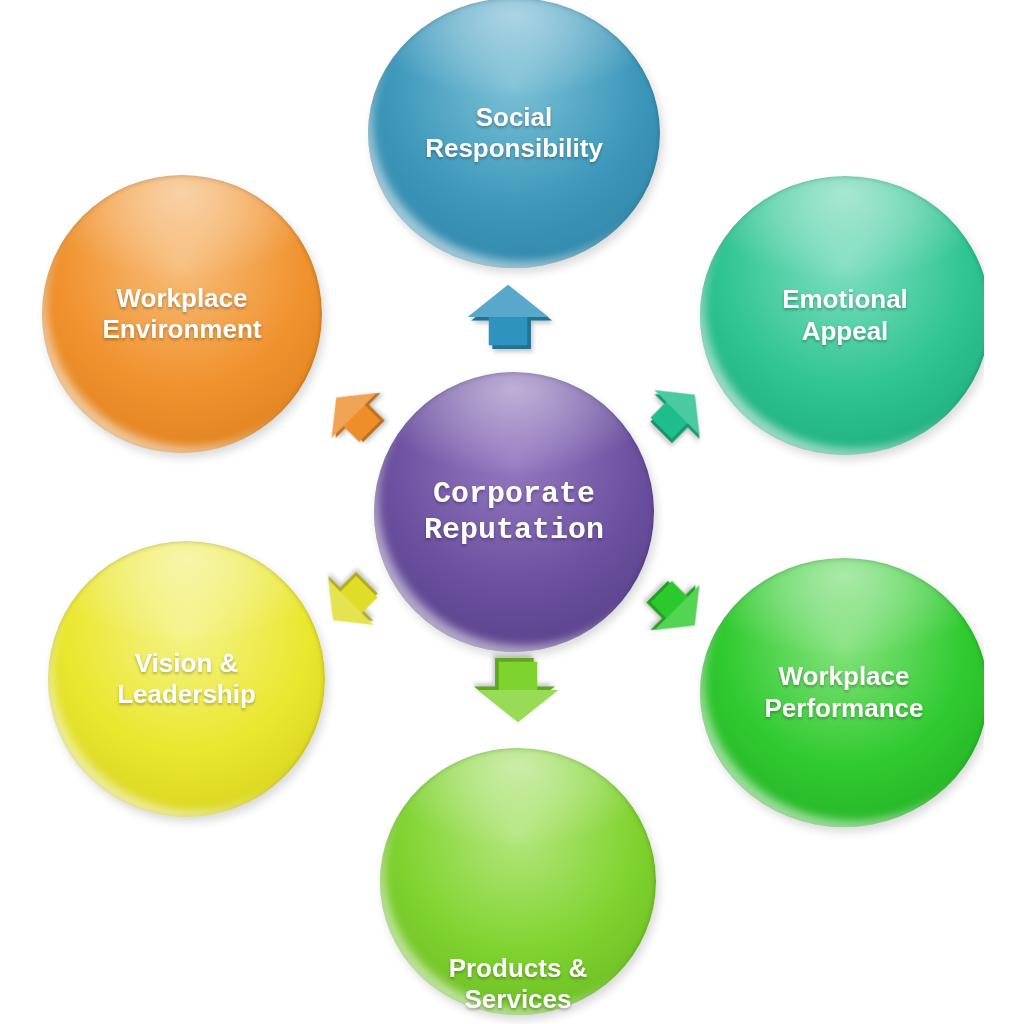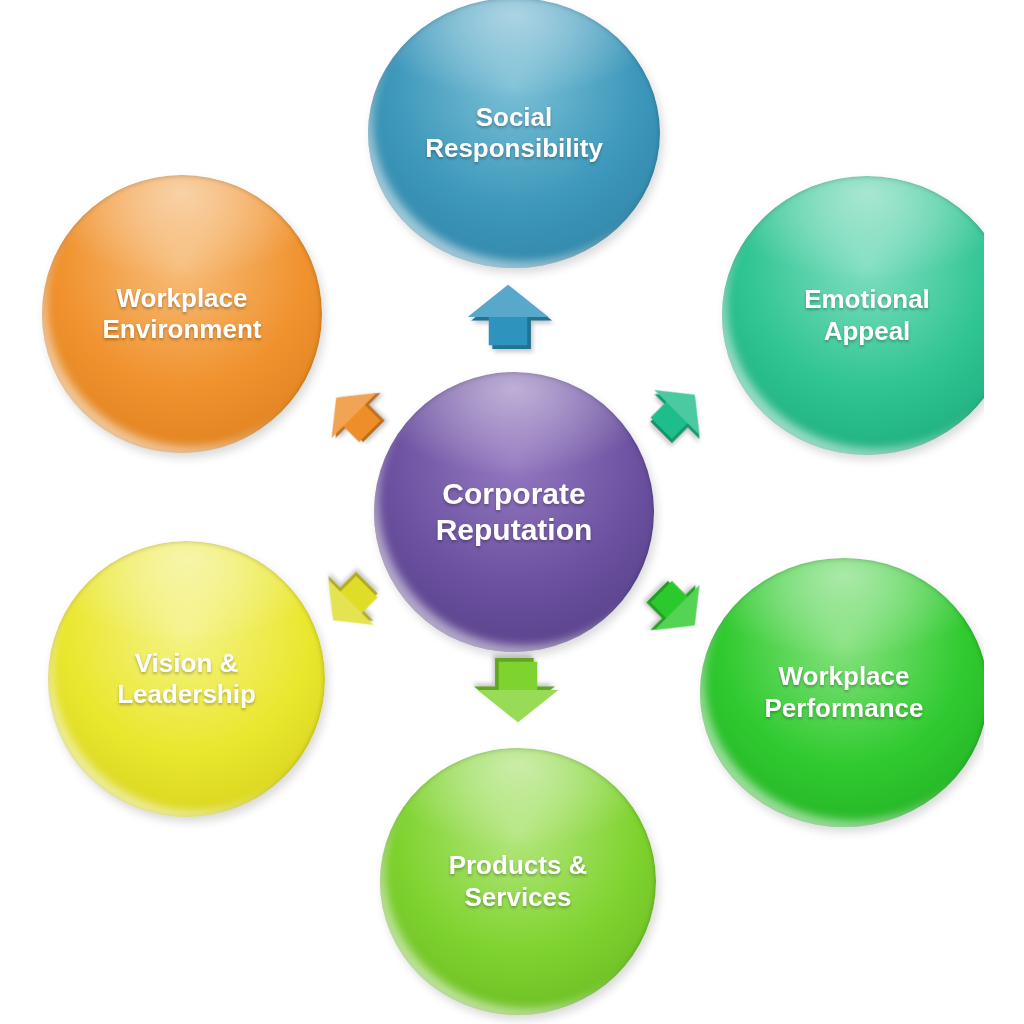--- a/index.html
+++ b/index.html
@@ -19,27 +19,27 @@
       inset 10px -12px 10px -6px rgba(255,255,255,.55),
       inset 0 0 5px rgba(0,0,0,.25),
       3px 5px 10px rgba(0,0,0,.15);
   }
   .node .label{
     white-space:pre-line;line-height:1.2;
     text-shadow:0 2px 3px rgba(0,0,0,.28);
     padding:0 18px;
   }
   .sat .label{font-size:26px;}
-  .hub .label{font-size:30px;}
+  .hub .label{font-size:30px;font-family:Liberation Mono, monospace;}
   .n-social    {left:368px; top:-2px;  width:292px; height:270px;}
   .n-workplace {left:42px;  top:175px; width:280px; height:278px;}
-  .n-emotional {left:722px; top:176px; width:290px; height:279px;justify-content:center;}
+  .n-emotional {left:700px; top:176px; width:290px; height:279px;justify-content:center;}
   .n-center    {left:374px; top:372px; width:280px; height:280px;}
   .n-financial {left:700px; top:558px; width:288px; height:269px;}
-  .n-products  {left:380px; top:748px; width:276px; height:267px;}
+  .n-products  {left:380px; top:748px; width:276px; height:267px;align-items:flex-end;}
   .n-vision    {left:48px;  top:541px; width:277px; height:276px;}
   
   .arrow{
     position:absolute;
     filter:drop-shadow(2px 3px 2px rgba(0,0,0,.22));
   }
   .arrow svg{display:block;width:100%;height:100%;}
   .a-up    {left:460px; top:283px; width:96px; height:66px;}
   .a-down  {left:470px; top:658px; width:96px; height:66px; transform:rotate(180deg);}
   .a-ne    {left:640px; top:386px; width:75px; height:52px; transform:rotate(45deg);}

